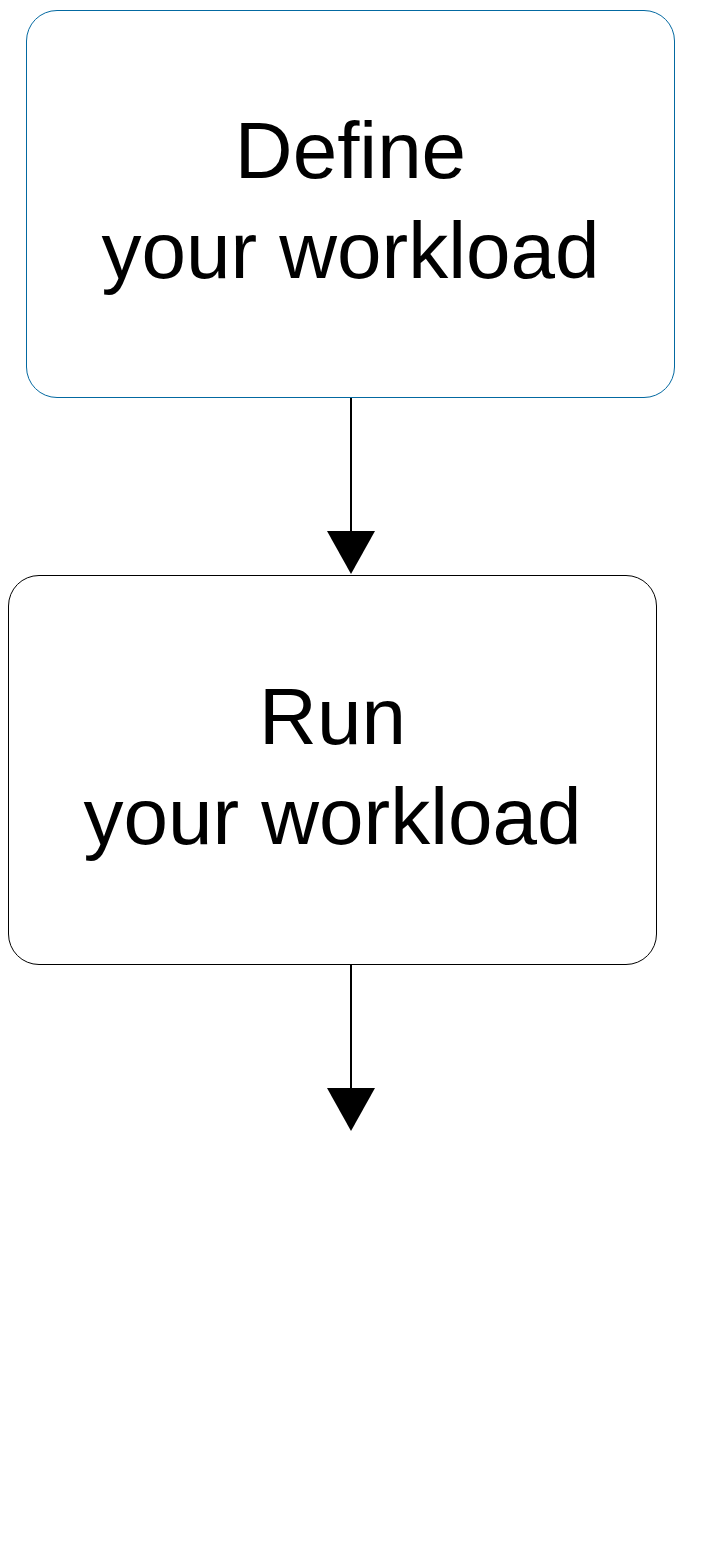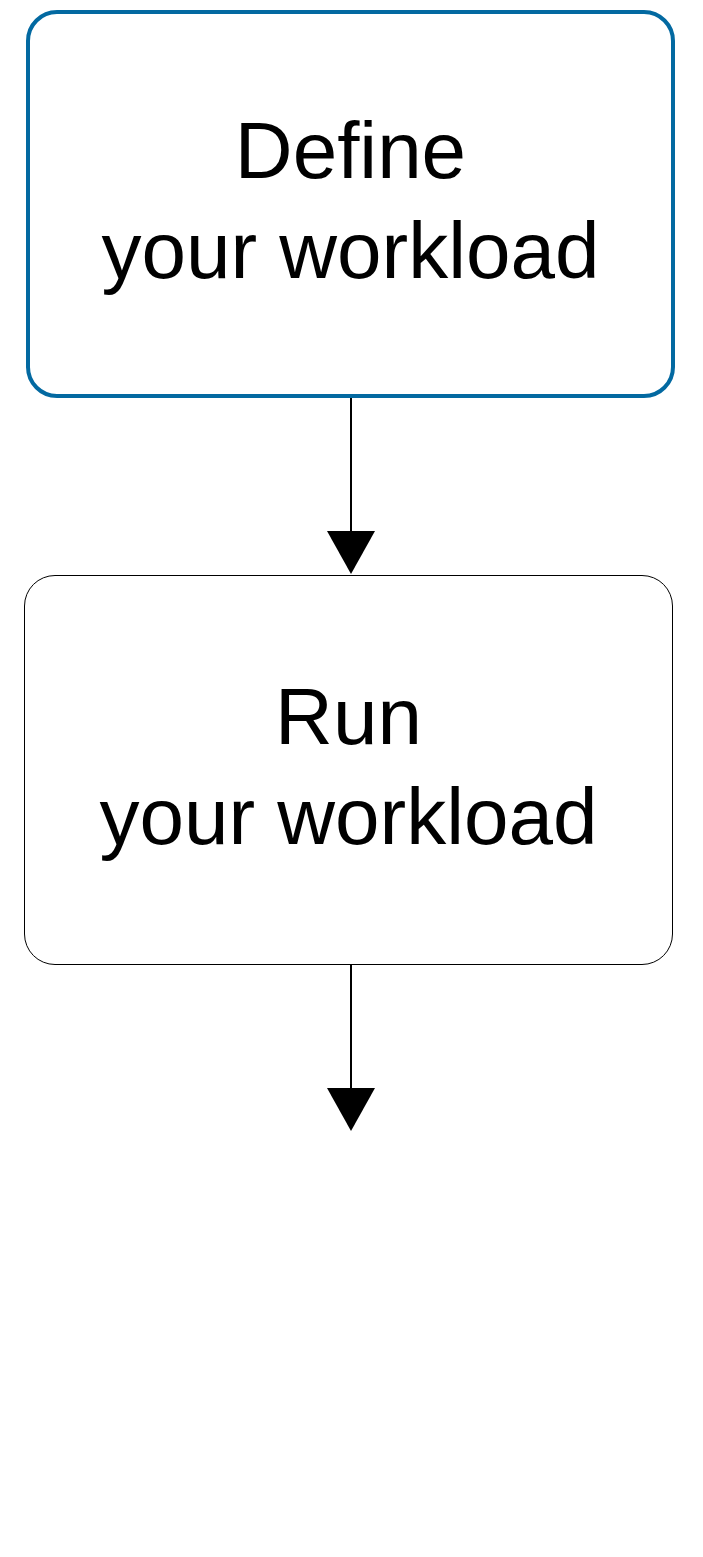--- a/index.html
+++ b/index.html
@@ -34,27 +34,27 @@
     white-space: pre;
     letter-spacing: 0px;
     font-weight: 400;
   }
   
   #node-define {
     left: 26px;
     top: 10px;
     width: 649px;
     height: 388px;
-    border: 4px solid #0369a1;
+    border: 1px solid #0369a1;
     border-radius: 31px;
   }
   #node-define .node-label { padding-bottom: 6px; }
   
   #node-run {
-    left: 24px;
+    left: 8px;
     top: 575px;
     width: 649px;
     height: 390px;
     border: 1px solid #000000;
     border-radius: 31px;
   }
   #node-run .node-label { padding-bottom: 6px; }
   
   #node-monitor {
     left: 20px;

